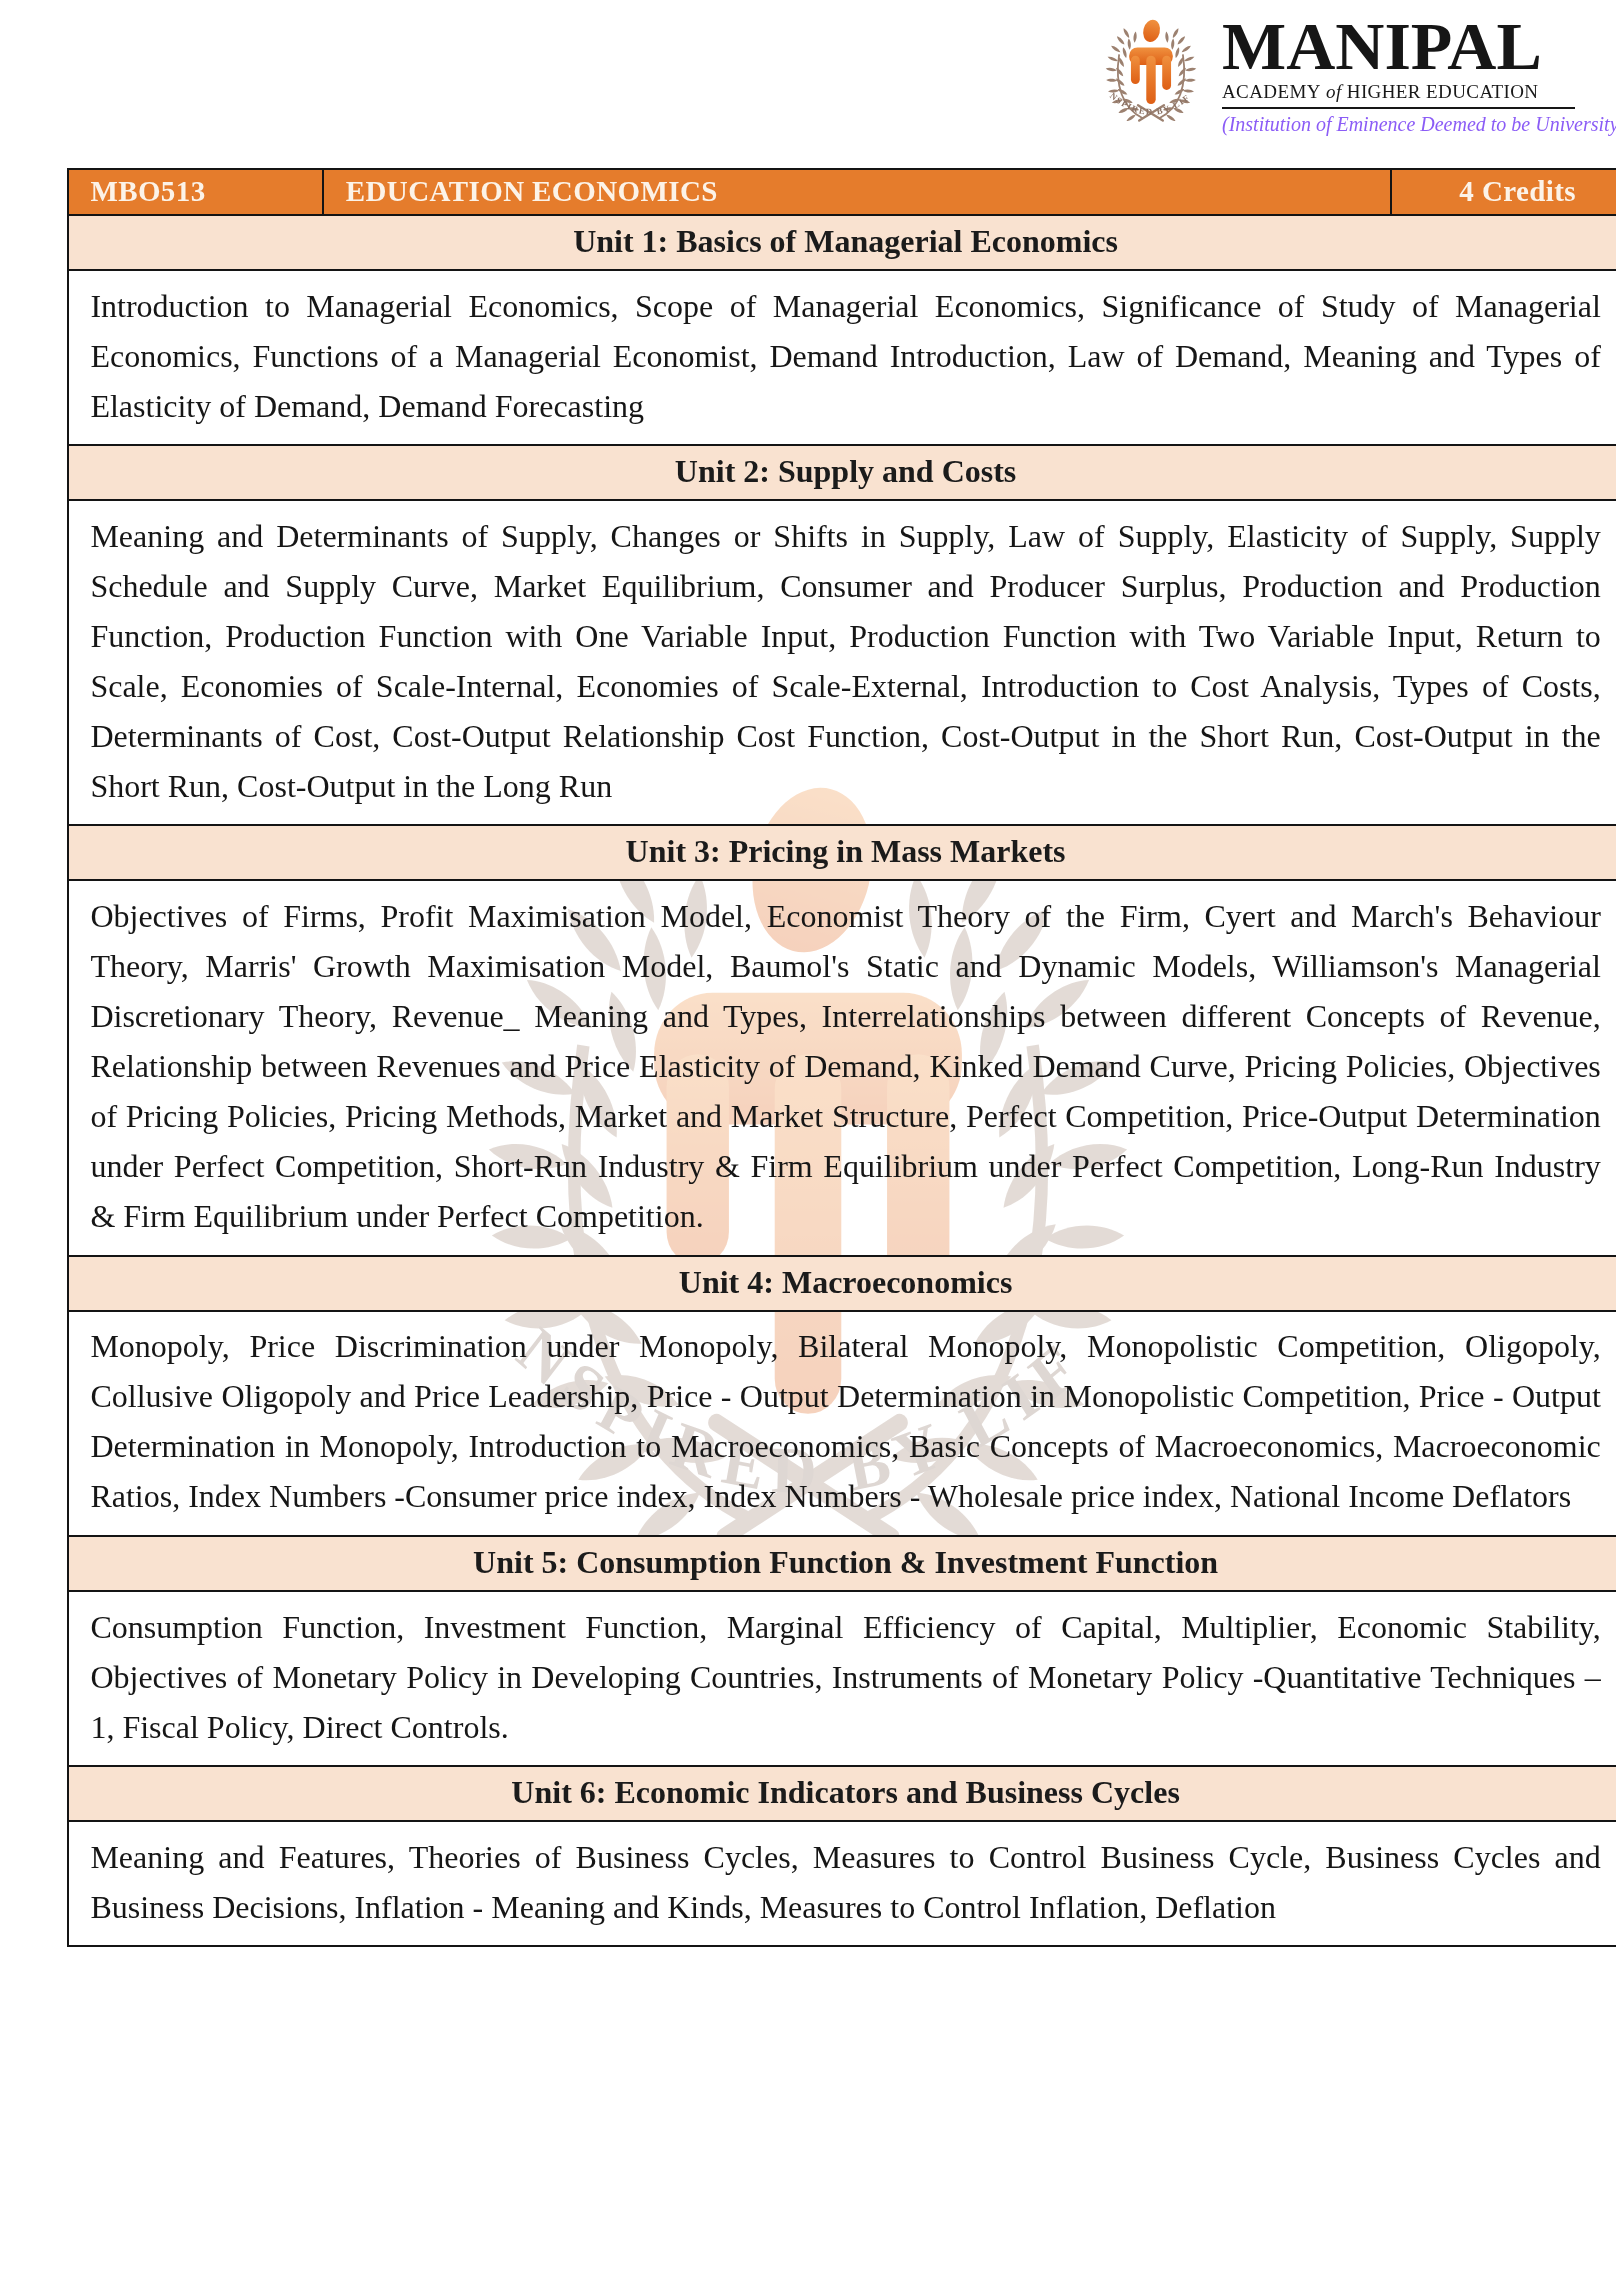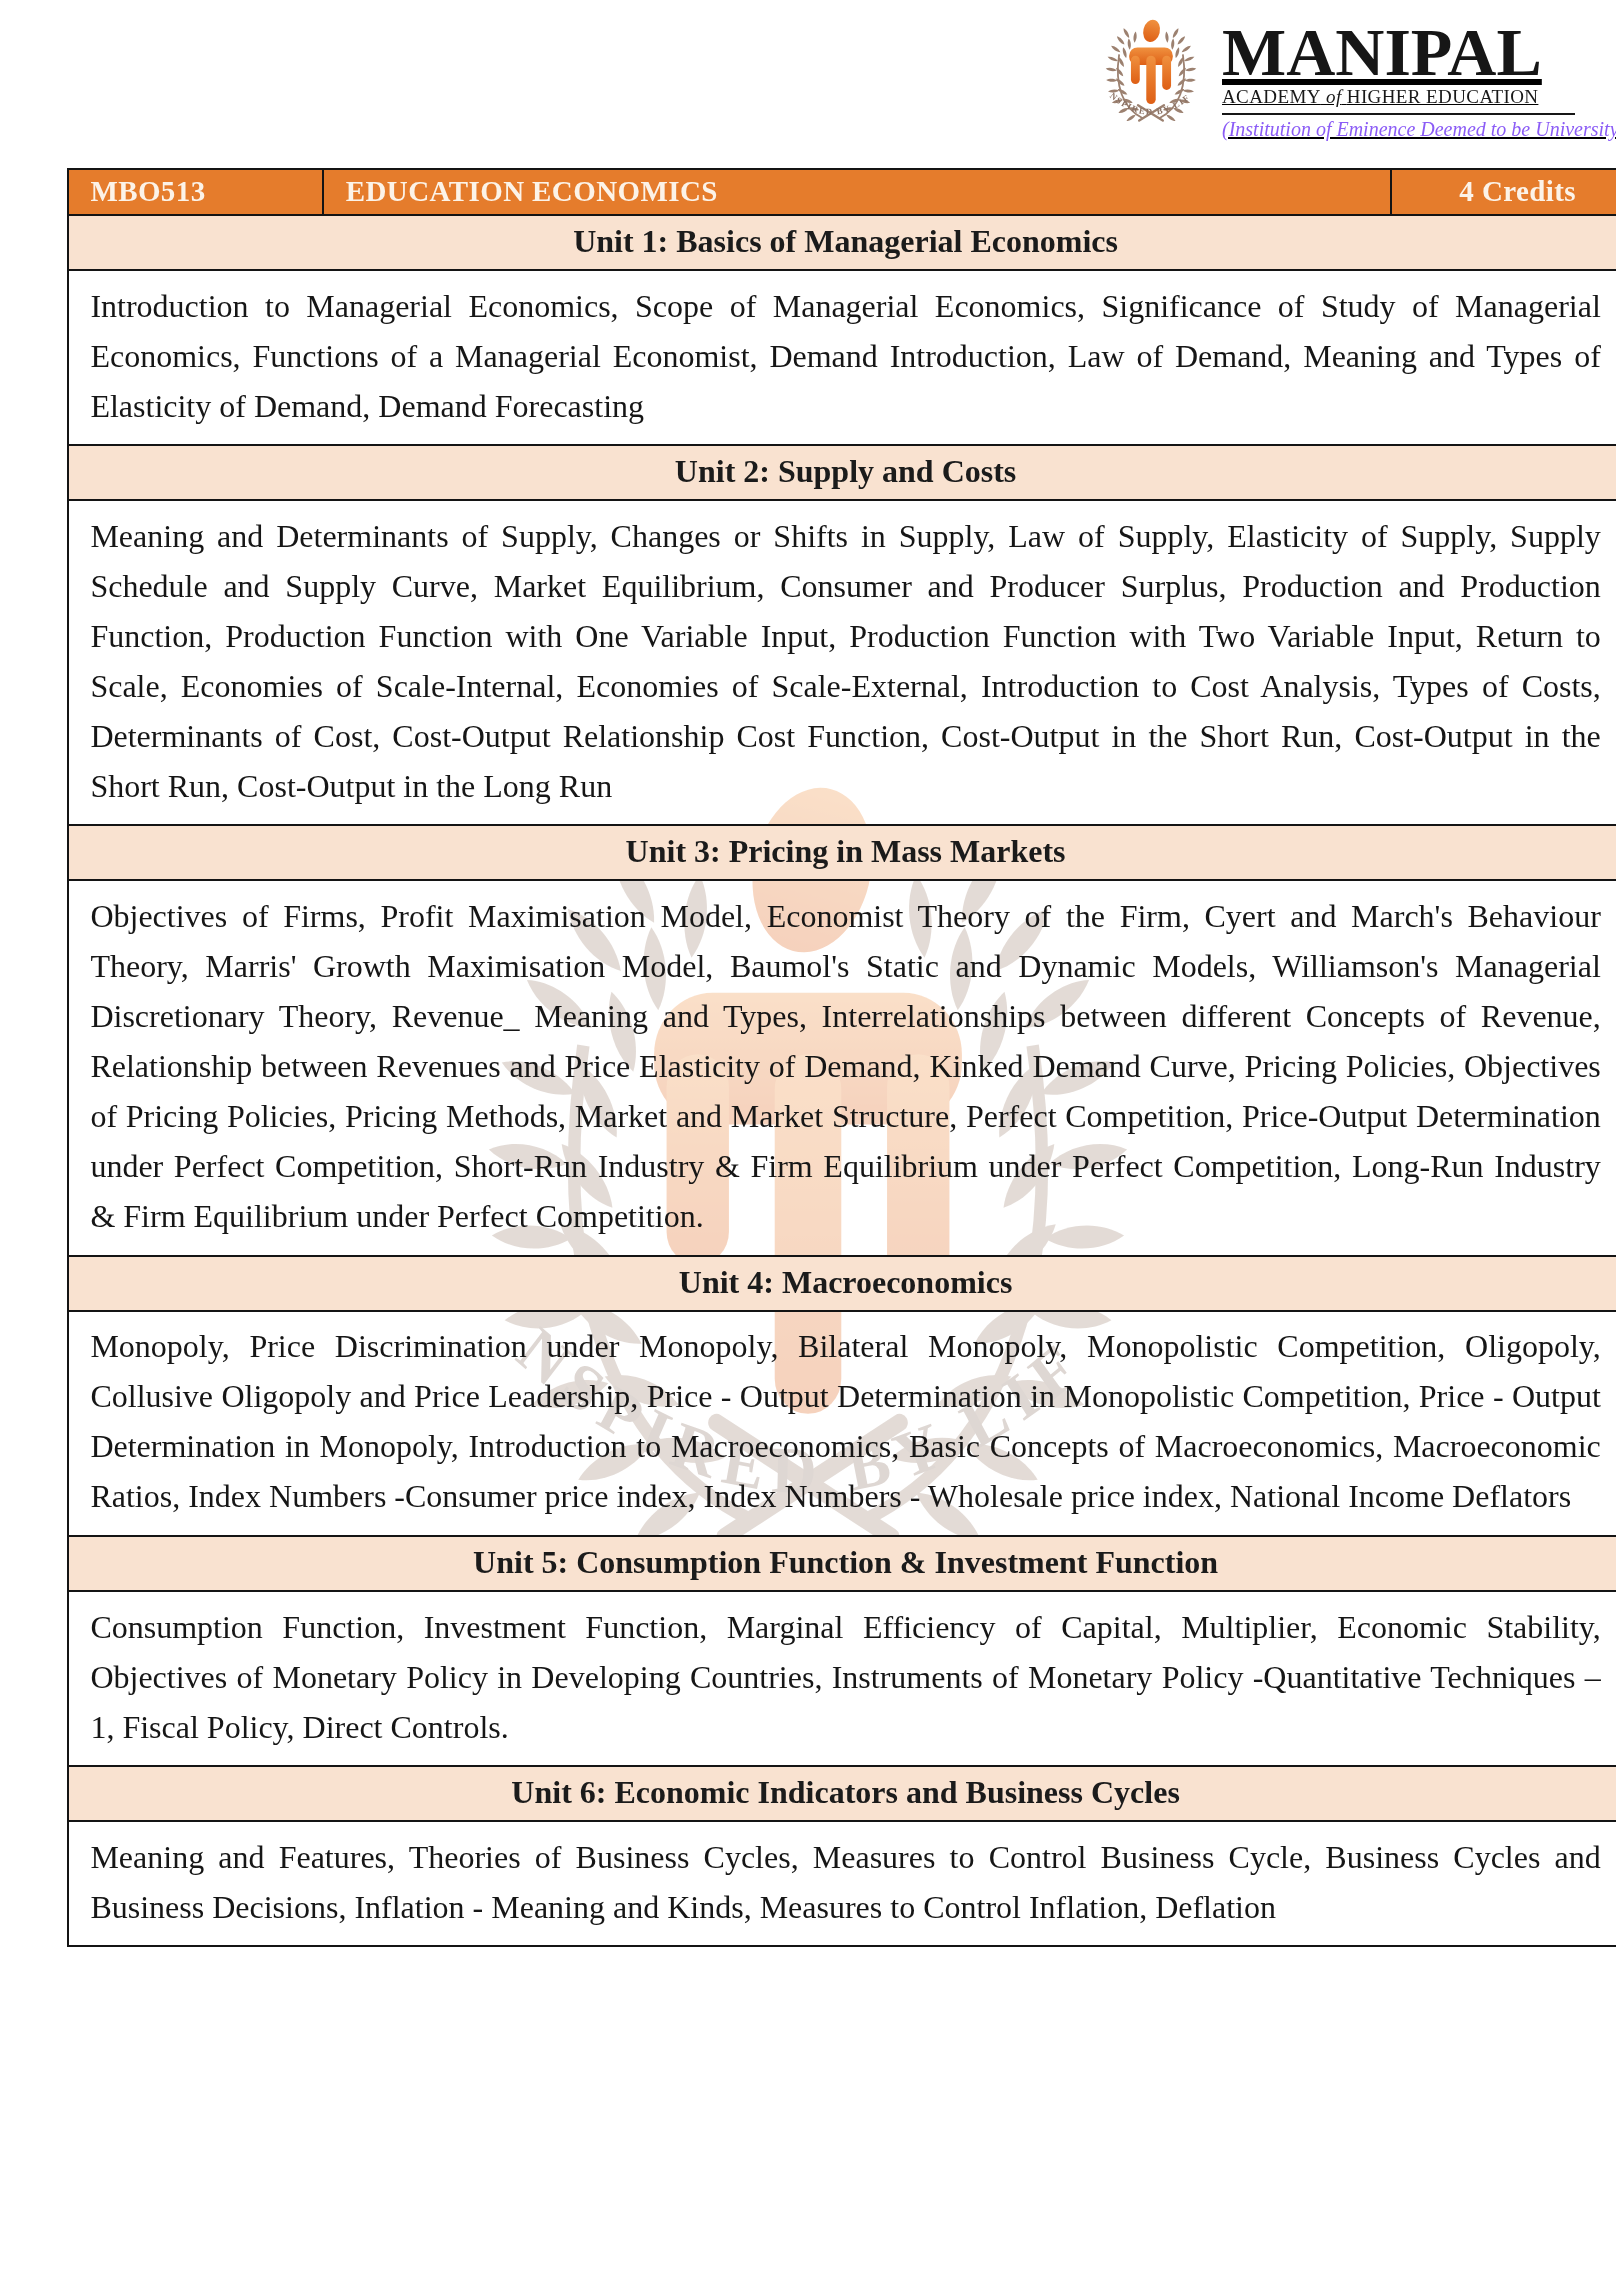--- a/index.html
+++ b/index.html
@@ -6,23 +6,22 @@
   body{
     width:1616px;height:2286px;
     background:#ffffff;
     position:relative;
     overflow:hidden;
     font-family:"Liberation Serif","DejaVu Serif",serif;
   }
   
   .logo{
     position:absolute;top:14.3px;right:41px;
-    display:flex;align-items:flex-end;
+    display:flex;align-items:flex-start;
     z-index:2;
-    text-decoration:underline;
   }
   .logo .emblem{width:118px;height:127px;flex:0 0 auto;}
   .wordmark{margin-left:12.5px;width:353px;}
   .wm-name{
     font-size:68px;font-weight:bold;color:#161616;line-height:0.95;
     letter-spacing:0px;white-space:nowrap;
   }
   .wm-academy{
     font-size:19px;color:#191919;letter-spacing:0.4px;white-space:nowrap;
     margin-top:1.8px;

